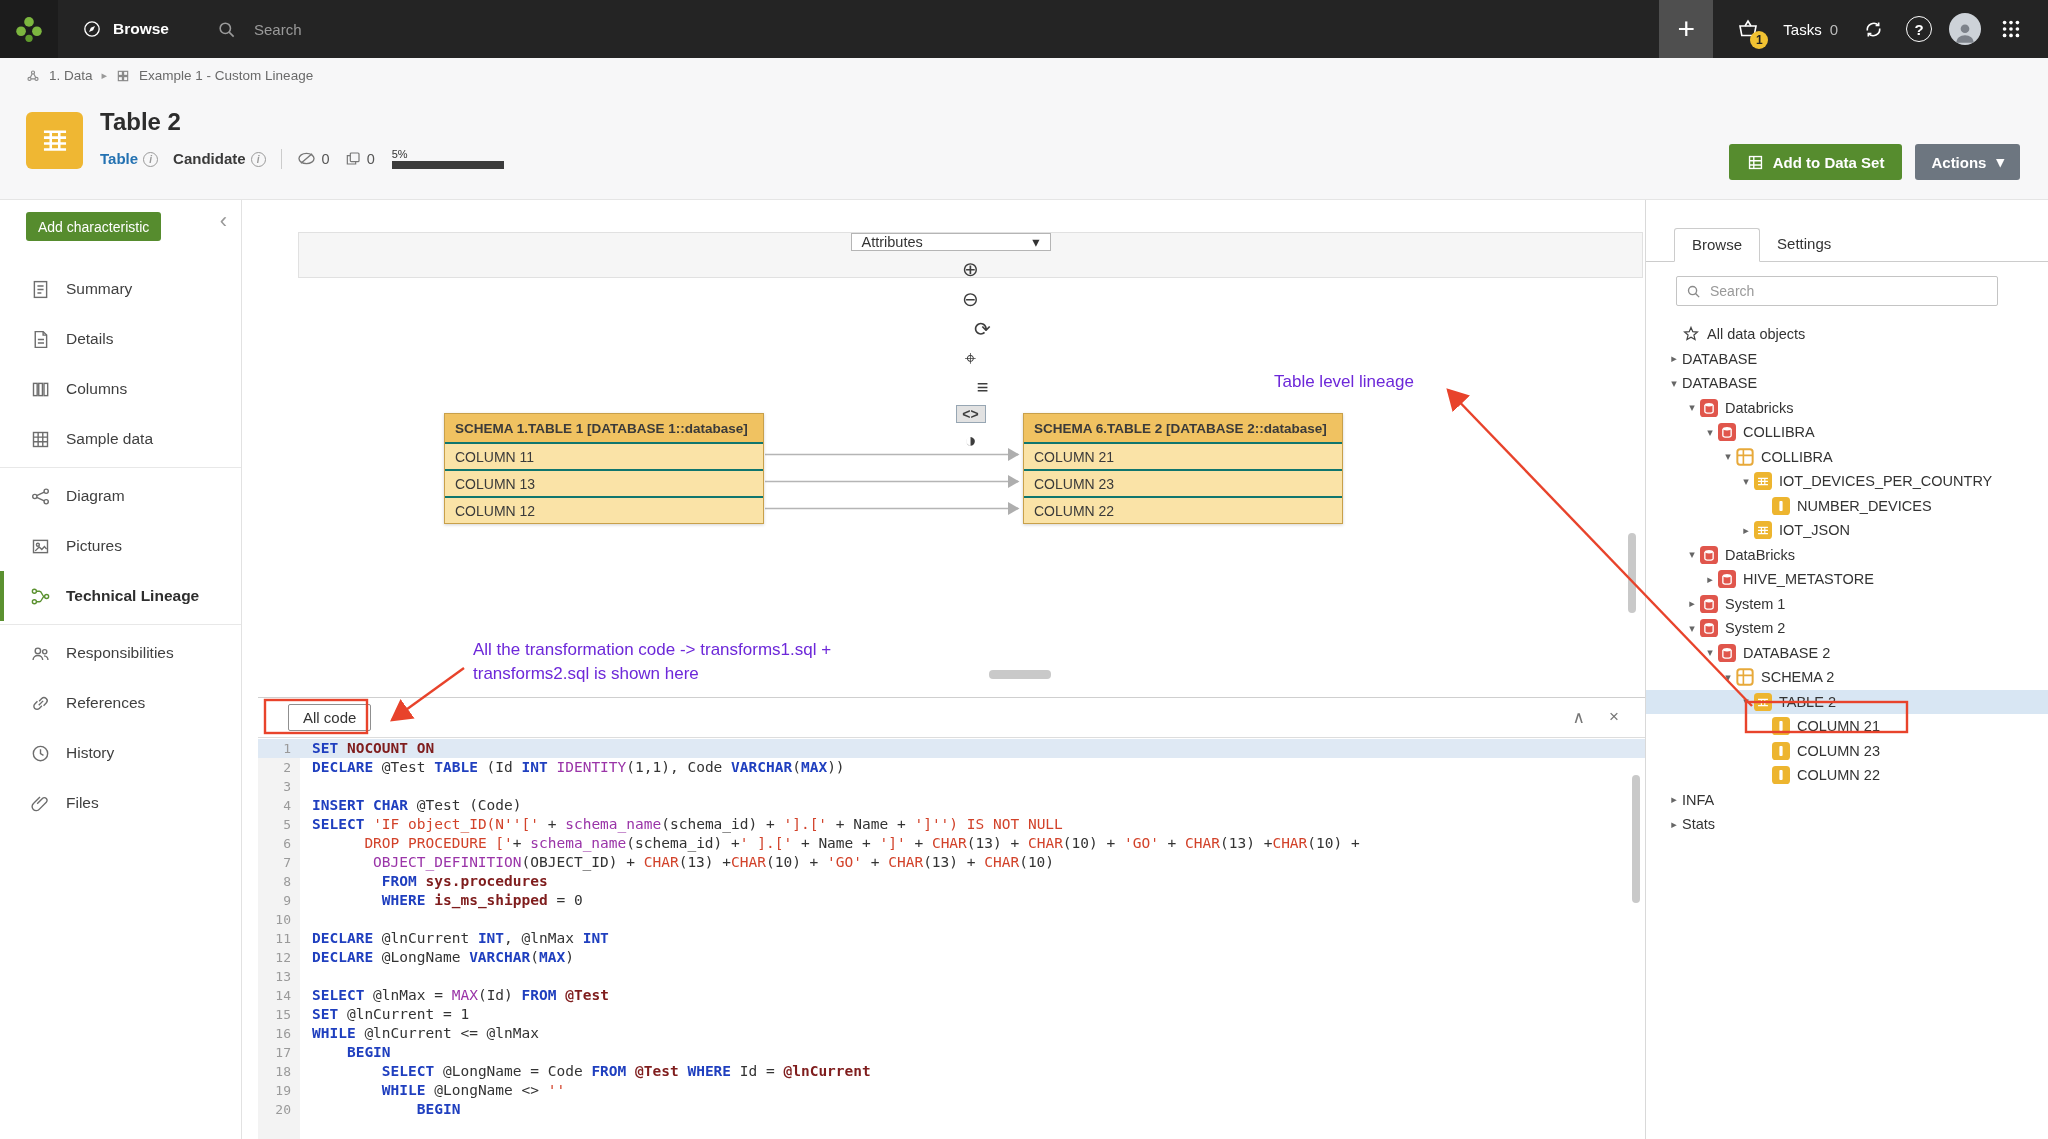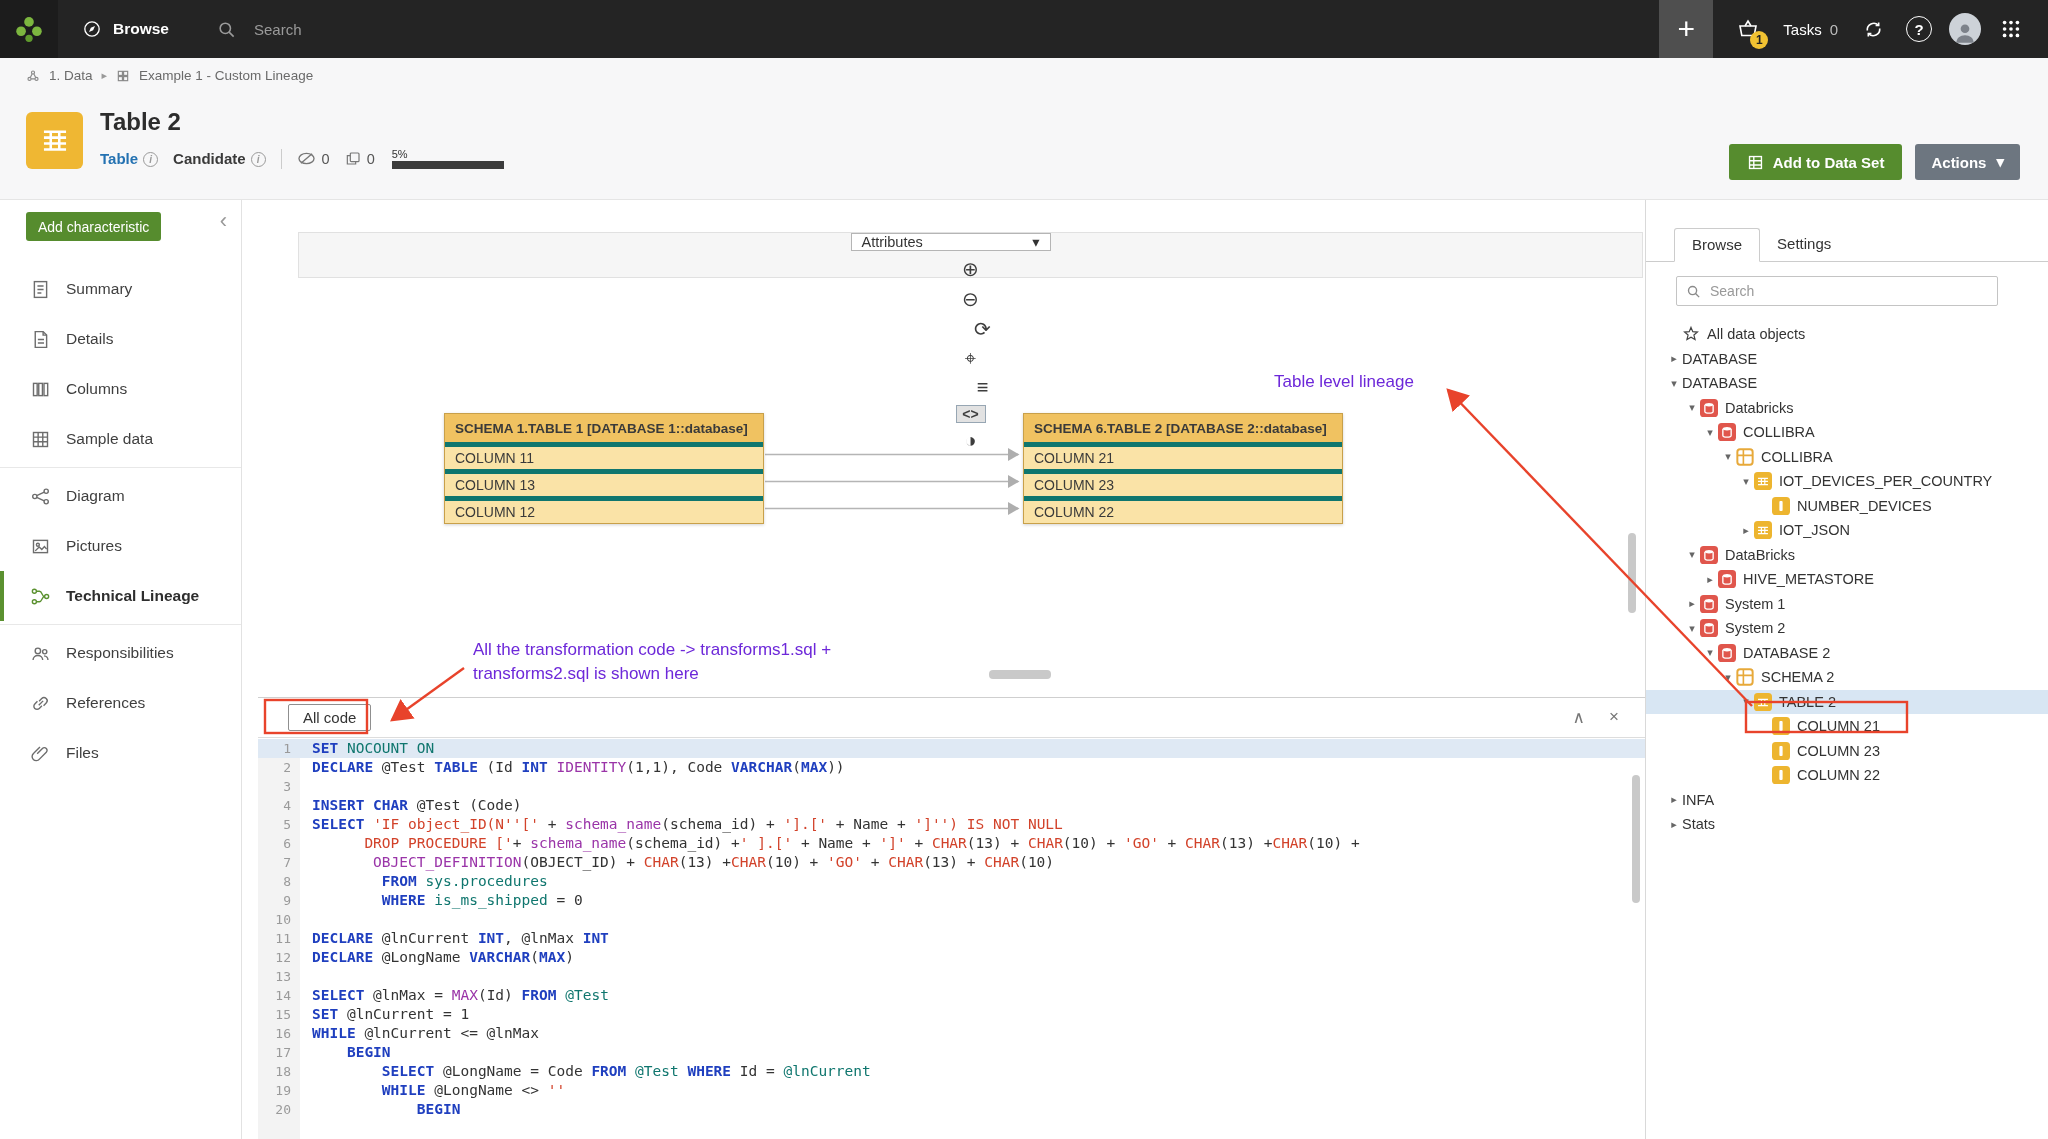--- a/index.html
+++ b/index.html
@@ -62,21 +62,21 @@
   #lineage-toolbar { position:absolute; left:56px; right:2px; top:32px; height:46px; background:#f6f6f6; border:1px solid #e1e1e1; display:flex; align-items:center; padding:0 8px; gap:6px;flex-direction:column; }
   .attr-select { width:200px; height:28px; background:#fff; border:1px solid #b5b5b5; display:flex; align-items:center; justify-content:space-between; padding:0 10px; font-size:14.5px; color:#333; margin-right:40px; }
   .tool-btn { width:36px; height:30px; display:flex; align-items:center; justify-content:center; font-size:20px; color:#3d3d3d; }
   .tool-btn.sp { margin-left:24px; }
   .tool-btn.code-active { background:#e2e2e2; border:1px solid #97a6b3; width:30px; height:26px; font-size:14px; font-weight:700; margin:0 4px; }
 
   .lineage-node { position:absolute; width:320px; border:1px solid #c8a04a; box-shadow:0 1px 3px rgba(0,0,0,.18); background:#fae3a7; }
   #node-0 { left:202px; top:213px; }
   #node-1 { left:781px; top:213px; }
   .node-title { height:28px; background:#f0c261; font-size:13.5px; font-weight:700; color:#3a3a3a; display:flex; align-items:center; padding:0 10px; white-space:nowrap; overflow:hidden; }
-  .node-col { height:27px; background:#fae3a7; font-size:14px; color:#3a3a3a; display:flex; align-items:center; padding:0 10px; border-top:5px solid #0f766e; }
+  .node-col { height:27px; background:#fae3a7; font-size:14px; color:#3a3a3a; display:flex; align-items:center; padding:0 10px; border-top:2px solid #0f766e; }
 
   #edge-svg { position:absolute; left:0; top:0; width:100%; height:497px; pointer-events:none; }
 
   .annotation { color:#6d28d9; }
   #table-level-annotation { position:absolute; left:1032px; top:172px; font-size:17px; }
   #code-note { position:absolute; left:231px; top:438px; font-size:17px; line-height:24px; }
 
   .h-thumb { position:absolute; left:747px; top:470px; width:62px; height:9px; background:#c9c9c9; border-radius:4px; }
   .v-thumb1 { position:absolute; left:1386px; top:333px; width:8px; height:80px; background:#c9c9c9; border-radius:4px; }
 
@@ -86,21 +86,21 @@
   .code-tab { margin-left:30px; border:1px solid #8f8f8f; border-radius:2px; padding:4px 14px; font-size:15px; color:#333; background:#fff; }
   .tab-actions { position:absolute; right:26px; display:flex; gap:24px; color:#777; font-size:17px; }
   #code-body { position:absolute; top:41px; left:0; right:0; bottom:0; overflow:hidden; font-family:"DejaVu Sans Mono", monospace; font-size:14.5px; line-height:19px; }
   .gutter-bg { position:absolute; left:0; top:0; bottom:0; width:42px; background:#f3f3f3; }
   #code-lines { position:relative; }
   .code-row { display:flex; height:19px; }
   .code-row.hl { background:#dfe9f4; }
   .ln { width:42px; flex:none; color:#9a9a9a; text-align:right; padding-right:9px; font-size:13px; }
   .ct { padding-left:12px; white-space:pre; color:#333; }
   .tk-k { color:#1f3fbf; font-weight:700; }
-  .tk-g { color:#0f766e; font-weight:400; }
+  .tk-g { color:#7f1d1d; font-weight:700; }
   .tk-s { color:#d2422a; }
   .tk-f { color:#9a34a8; }
   .tk-p { color:#333; }
   .v-thumb2 { position:absolute; right:5px; top:36px; width:8px; height:128px; background:#c9c9c9; border-radius:4px; }
 
   
   #right-panel { position:absolute; right:0; top:0; bottom:0; width:403px; background:#fff; border-left:1px solid #d9d9d9; }
   .rp-tabs { position:absolute; top:28px; left:0; right:0; height:34px; border-bottom:1px solid #ccc; display:flex; padding-left:28px; font-size:15px; color:#333; }
   .rp-tab { padding:7px 17px; }
   .rp-tab.active { border:1px solid #ccc; border-bottom:1px solid #fff; border-radius:3px 3px 0 0; margin-bottom:-1px; background:#fff; }
@@ -353,20 +353,29 @@
                 <path d="M10 14l5-5"></path>
                 <path d="M8.5 9.5l-3 3a3.6 3.6 0 105.1 5.1l3-3"></path>
                 <path d="M15.5 14.5l3-3a3.6 3.6 0 10-5.1-5.1l-3 3"></path>
               </svg>
             </span>
             <span>References</span>
           </div>
           <div class="side-item">
             <span style="display: flex;">
               <svg viewBox="0 0 24 24" fill="none" stroke="currentColor" stroke-width="1.6">
+                <circle cx="12" cy="12" r="8.2"></circle>
+                <path d="M12 7.2v5l3.4 2"></path>
+              </svg>
+            </span>
+            <span>History</span>
+          </div>
+          <div class="side-item">
+            <span style="display: flex;">
+              <svg viewBox="0 0 24 24" fill="none" stroke="currentColor" stroke-width="1.6">
                 <path d="M8.2 12.2l6-6a3.1 3.1 0 114.4 4.4l-7.8 7.8a4.7 4.7 0 11-6.6-6.6l7.2-7.2"></path>
               </svg>
             </span>
             <span>Files</span>
           </div>
         </nav>
     </aside>
 
     <main id="main">
       <div id="lineage-toolbar">

